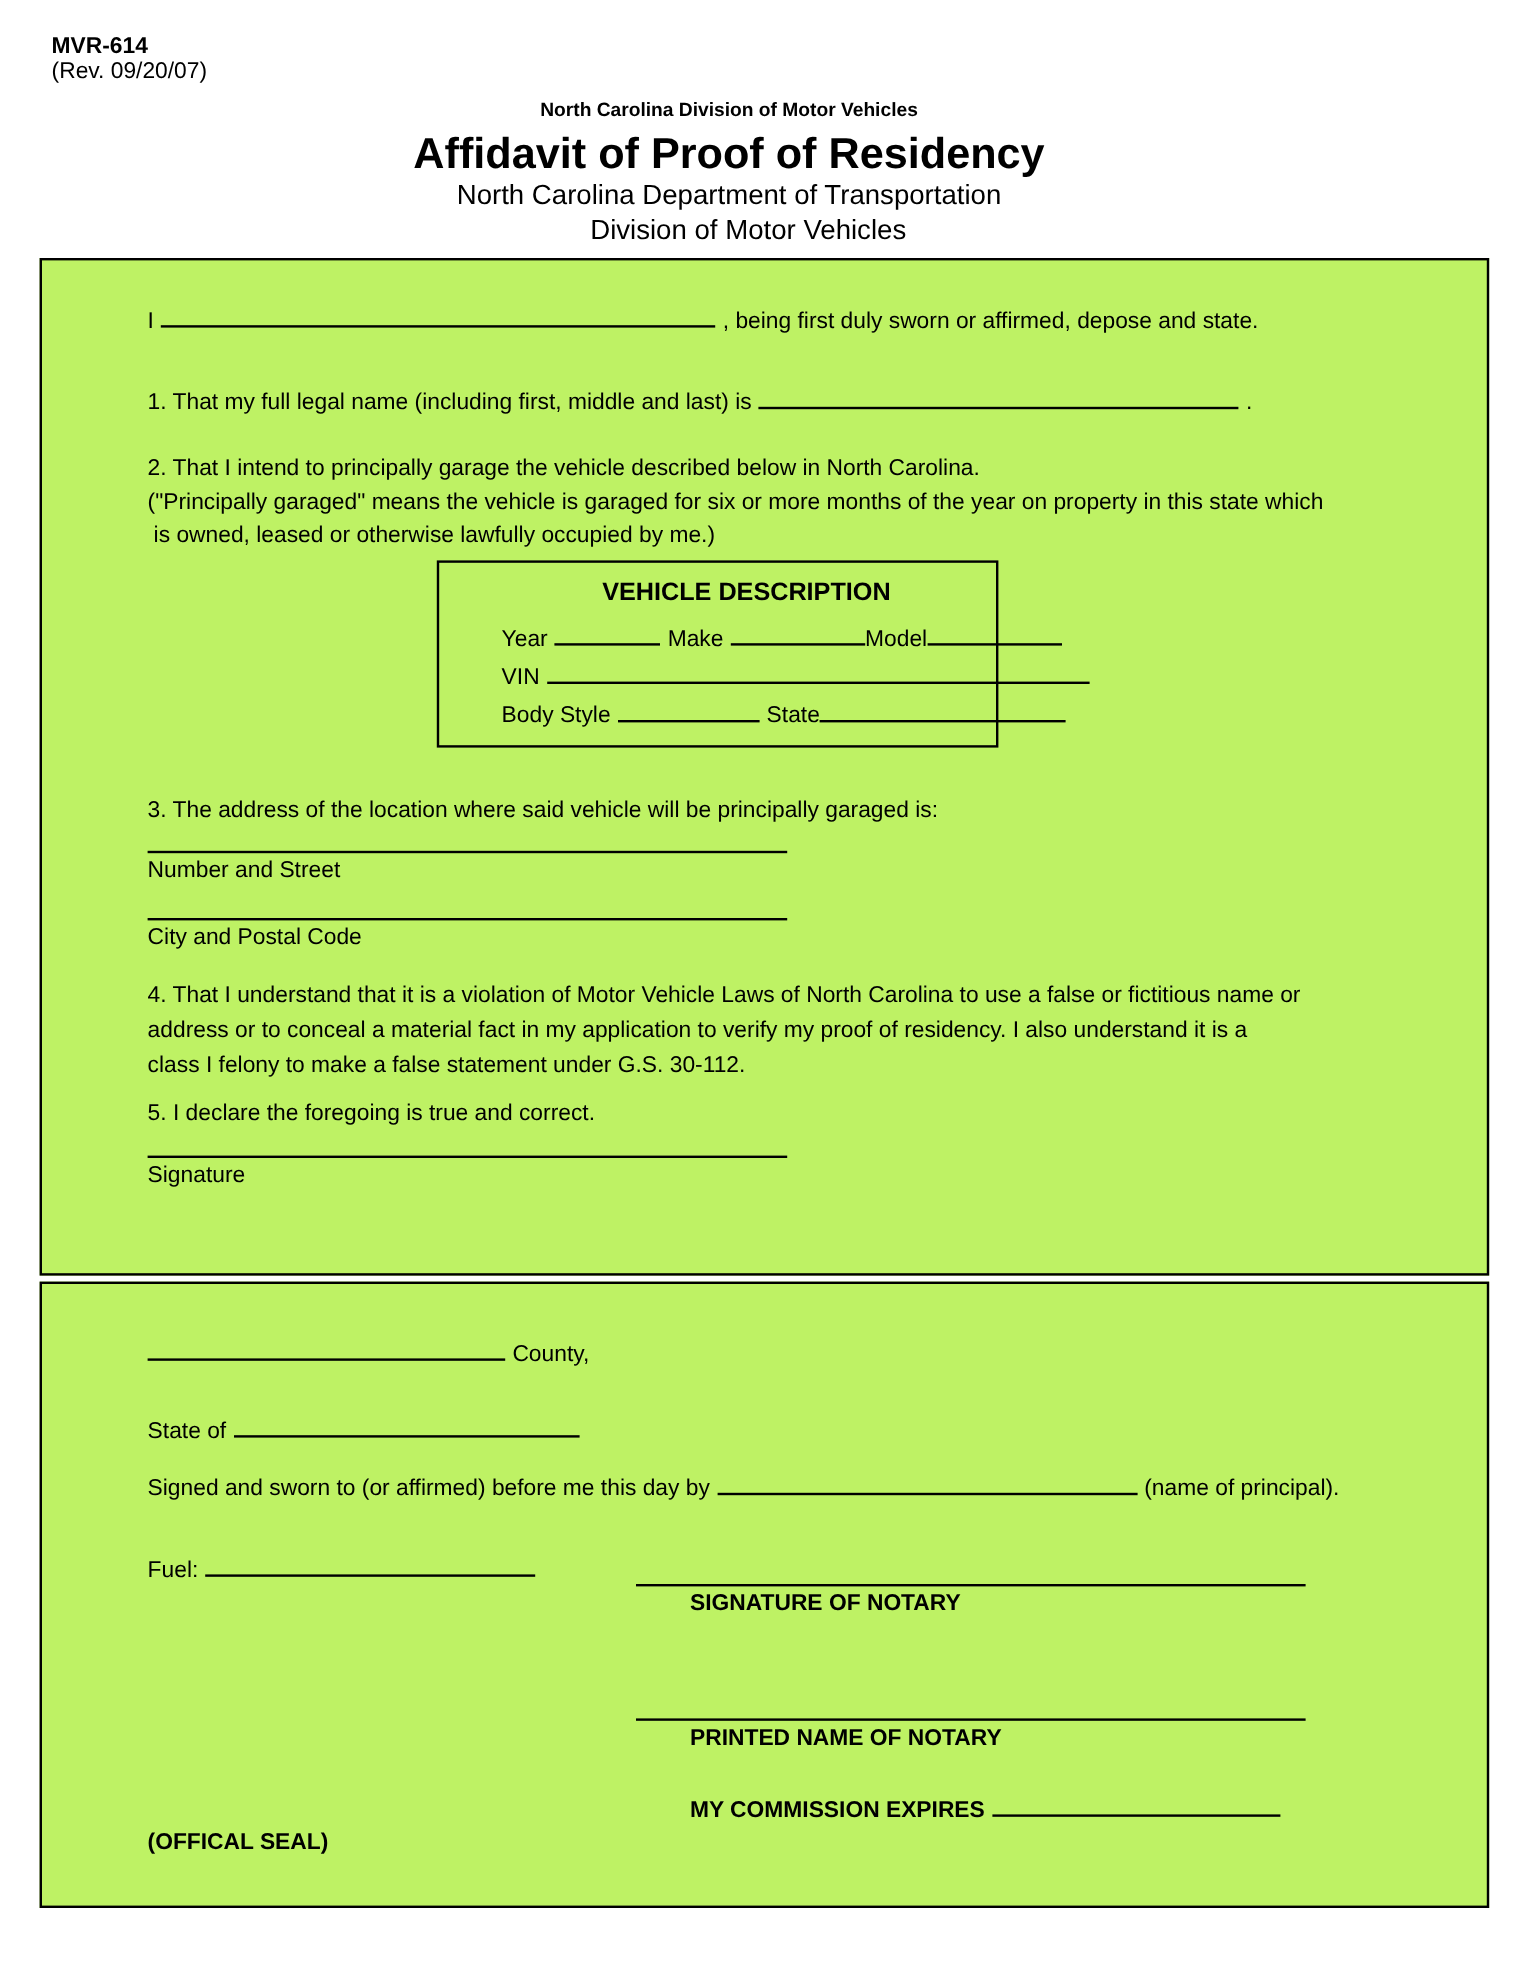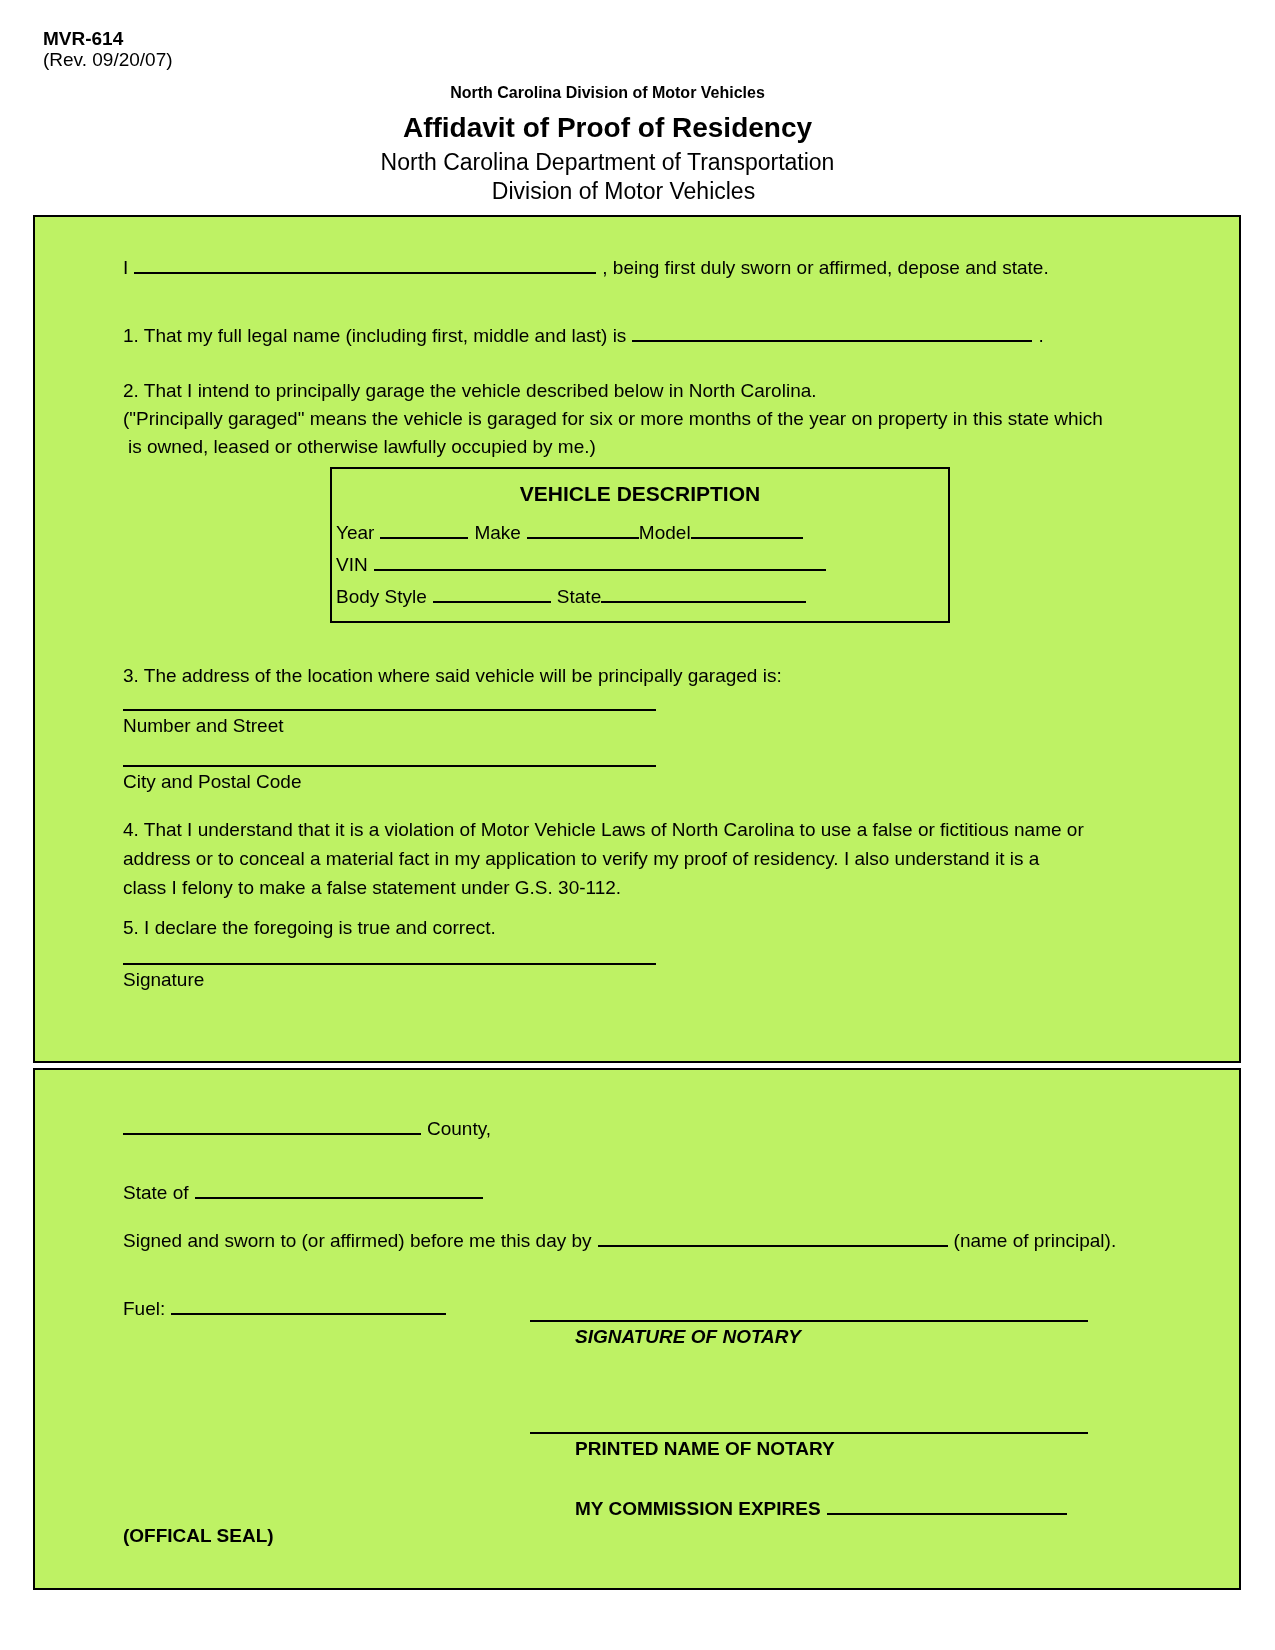--- a/index.html
+++ b/index.html
@@ -13,21 +13,21 @@
     overflow:hidden;
   }
   .abs { position:absolute; }
   .bold { font-weight:bold; }
 
   
   .form-id { left:43px; top:28px; font-size:19px; line-height:21px; }
   .form-id .num { font-weight:bold; }
   .title-block { left:0; top:78px; width:1215px; text-align:center; }
   .t1 { font-size:16px; font-weight:bold; line-height:30px; }
-  .t2 { font-size:28px; font-weight:bold; line-height:40px; }
+  .t2 { font-size:36px; font-weight:bold; line-height:40px; }
   .t3 { font-size:23px; line-height:29px; }
   .t4 { font-size:23px; line-height:29px;margin-left:32px; }
 
   
   .box { position:absolute; border:2px solid #000; box-sizing:border-box; background:#bef264; }
   .box1 { left:33px; top:215px; width:1208px; height:848px; }
   .box2 { left:33px; top:1068px; width:1208px; height:522px; }
 
   
   .blank {
@@ -38,22 +38,22 @@
   }
   
   .uline { border-bottom:2px solid #000; }
   .line-label { margin-top:4px; }
 
   .row { white-space:nowrap; }
 
   
   .vbox {
     position:absolute;
-    left:295px; top:250px; width:620px; height:156px;
-    border:2px solid #000; box-sizing:border-box;
+    left:329px; top:250px; width:468px; height:156px;
+    border:2px solid #000; box-sizing:border-box;padding-left:48px;
   }
   .vbox-title { text-align:center; font-size:21px; font-weight:bold; margin-top:13px; }
   .vrow { margin:10px 0 0 4px; white-space:nowrap; }
   .vrow.first { margin-top:16px; }
 
   .notary-right { left:495px; width:558px; }
   .caps-label { font-weight:bold; }
 </style>
 </head>
 <body>
@@ -141,21 +141,21 @@
     <div class="abs row" style="left:88px; top:160px;">
       <span>Signed and sworn to (or affirmed) before me this day by</span><span class="blank" style="width:350px;"></span><span>(name of principal).</span>
     </div>
 
     <div class="abs row" style="left:88px; top:228px;">
       <span>Fuel:</span><span class="blank" style="width:275px;"></span>
     </div>
 
     <div class="abs notary-right" style="top:228px;">
       <div class="uline" style="height:22px;"></div>
-      <div class="line-label caps-label" style="padding-left:45px;font-style:italic;">SIGNATURE OF NOTARY</div>
+      <div class="line-label caps-label" style="padding-left:45px;">SIGNATURE OF NOTARY</div>
     </div>
 
     <div class="abs notary-right" style="top:340px;">
       <div class="uline" style="height:22px;"></div>
       <div class="line-label caps-label" style="padding-left:45px;">PRINTED NAME OF NOTARY</div>
     </div>
 
     <div class="abs row" style="left:540px; top:428px;">
       <span class="caps-label">MY COMMISSION EXPIRES</span><span class="blank" style="width:240px;"></span>
     </div>

